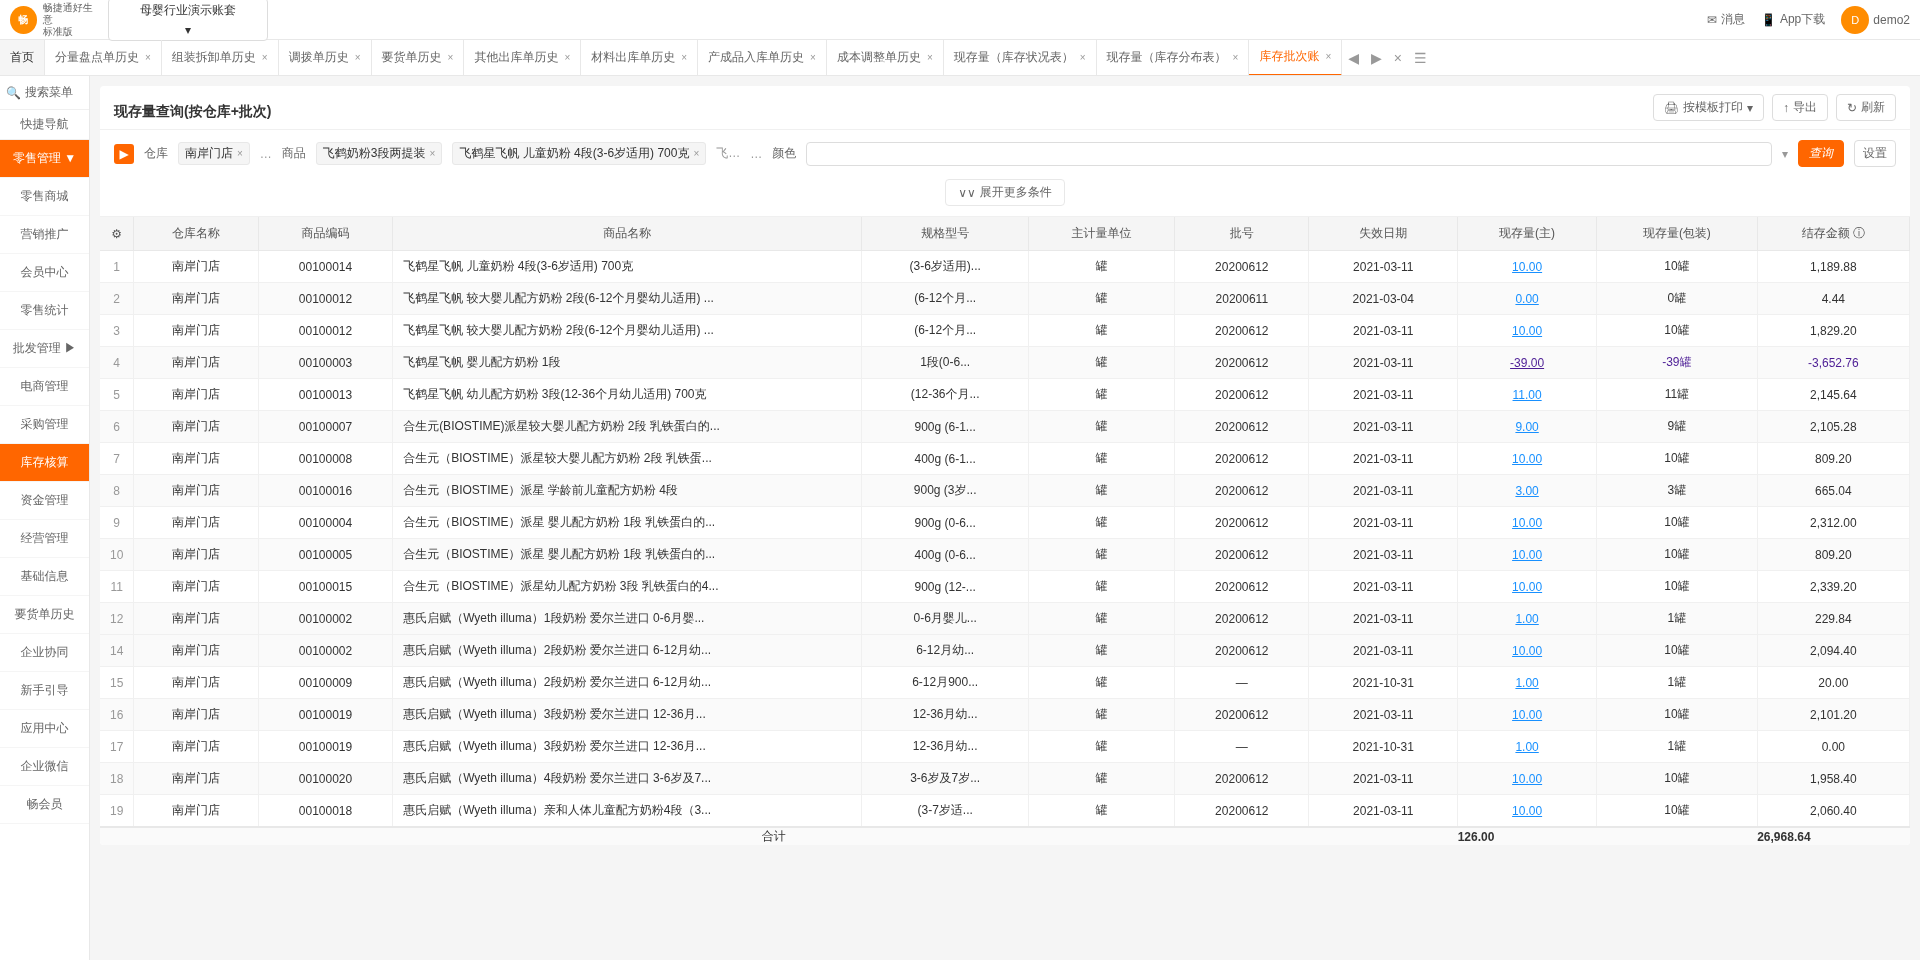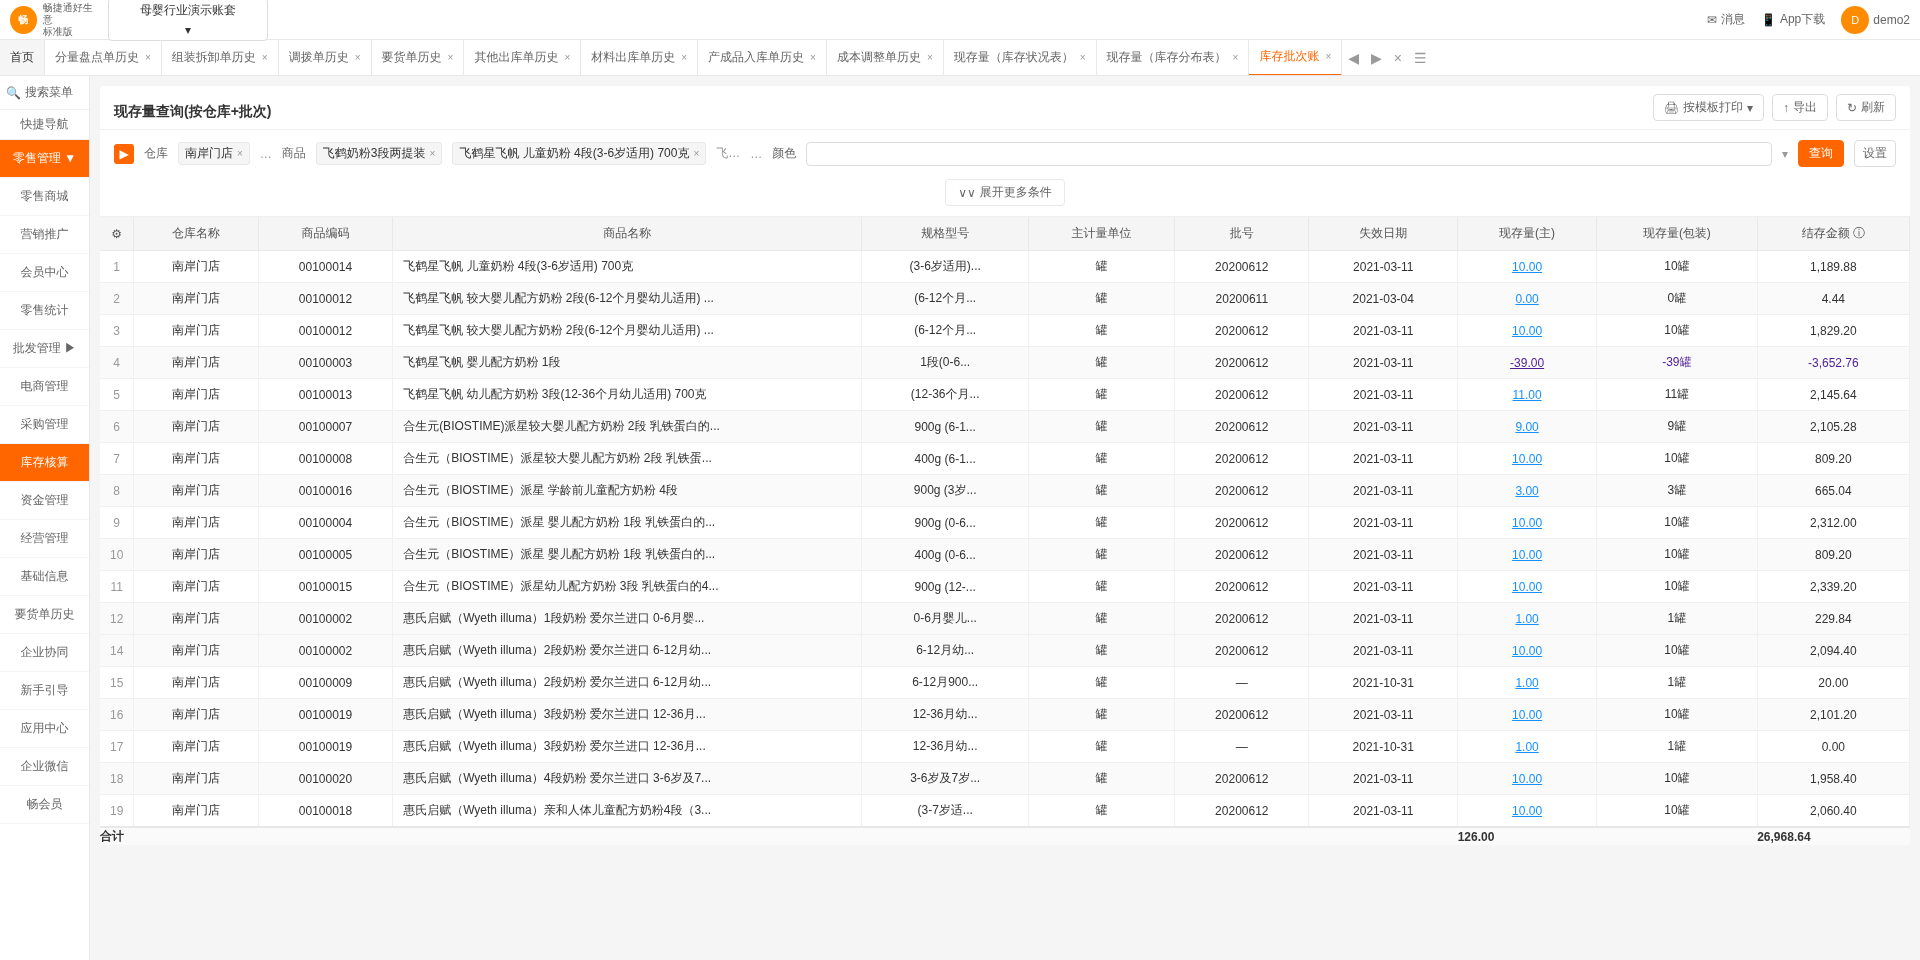--- a/index.html
+++ b/index.html
@@ -136,21 +136,21 @@
       background: #fff; padding: 8px 14px; border-radius: 4px 4px 0 0;
       border-bottom: 1px solid #f0f0f0;
     }
     .page-title { font-size: 14px; font-weight: 600; color: #333; }
     .page-actions { display: flex; align-items: center; gap: 8px; }
     .action-btn {
       display: flex; align-items: center; gap: 4px;
       padding: 4px 10px; border-radius: 4px; cursor: pointer;
       font-size: 12px; border: 1px solid #ddd; background: #fff; color: #666;
     }
-    .action-btn.primary { background: #ff6600; color: white; border-color: #ff6600; }
+    .action-btn.primary { background: #ff6600; color: white; border-color: #ff6600; font-style: italic; }
     .action-btn.setting { padding: 4px 8px; }
 
     
     .filter-area {
       background: #fff;
       padding: 10px 14px;
       border-bottom: 1px solid #f0f0f0;
     }
     .filter-row {
       display: flex; align-items: center; gap: 10px; flex-wrap: wrap;
@@ -642,21 +642,21 @@
       <td>罐</td>
       <td>20200612</td>
       <td>2021-03-11</td>
       <td class="link-text ">10.00</td>
       <td class="">10罐</td>
       <td class="">2,060.40</td>
     </tr>
           </tbody>
         <tfoot>
           <tr class="foot-row">
-            <td colspan="8" style="text-align:left; font-weight:700; padding-right:10px;">合计</td>
+            <td colspan="8" style="text-align:center; font-weight:400; padding-right:10px;">合计</td>
             <td>126.00</td>
             <td></td>
             <td>26,968.64</td>
           </tr>
         </tfoot>
       </table>
     </div>
   </div>
 </div>
 

